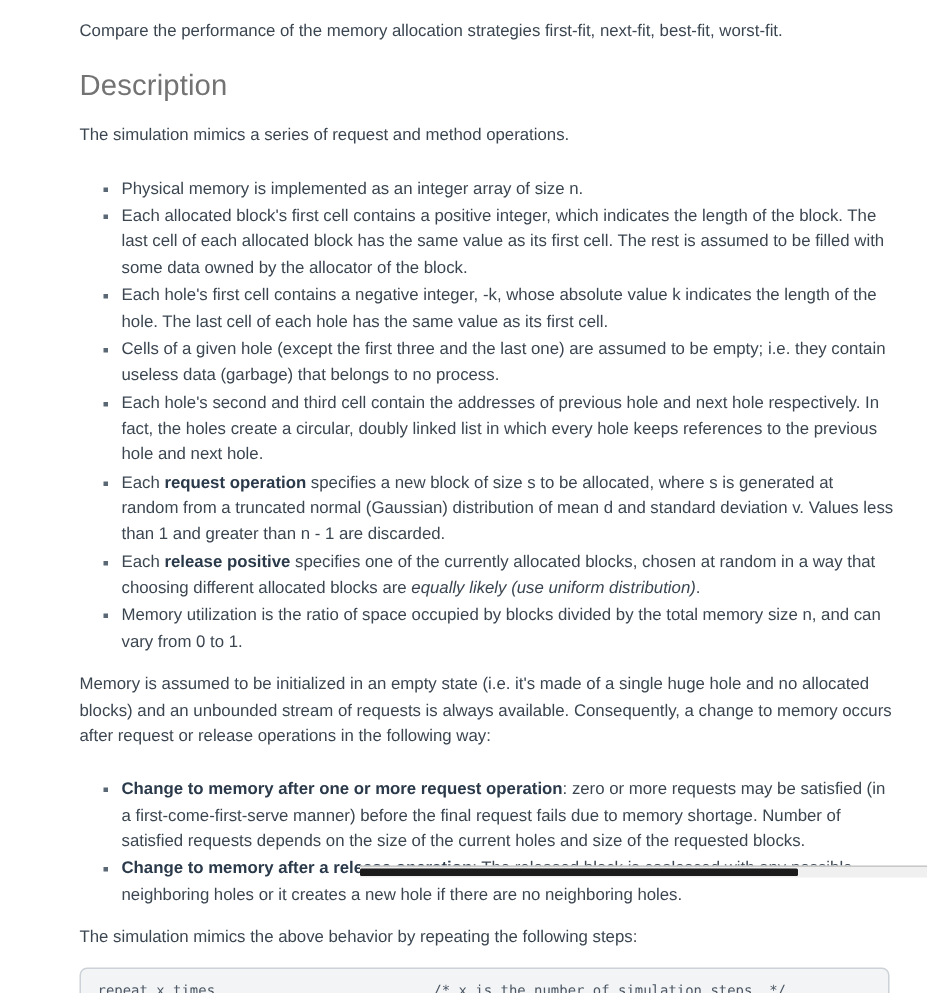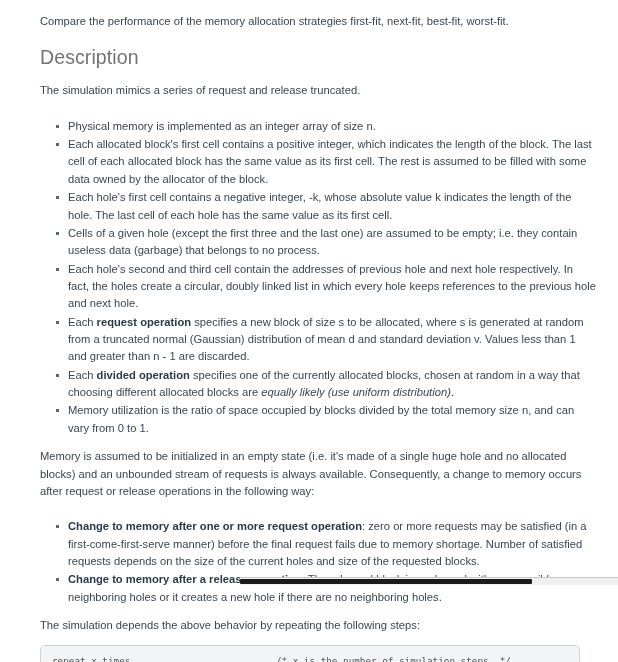--- a/index.html
+++ b/index.html
@@ -13,21 +13,21 @@
     overflow: hidden;
     font-family: "Liberation Sans", sans-serif;
     color: #3b4651;
     -webkit-font-smoothing: antialiased;
   }
   .page {
     position: relative;
     width: 618px;
     height: 586px;
     box-sizing: border-box;
-    padding: 10px 22px 0 40px;
+    padding: 10px 22px 0 53px;
   }
   .intro {
     font-size: 11.2px;
     line-height: 1.55;
     color: #3b4651;
     margin: 3px 0 0 0;
   }
   h2.section-heading {
     font-size: 19.5px;
     font-weight: 400;
@@ -102,41 +102,41 @@
 </style>
 </head>
 <body>
 
 <div class="page">
 
   <p class="intro">Compare the performance of the memory allocation strategies first-fit, next-fit, best-fit, worst-fit.</p>
 
   <h2 class="section-heading">Description</h2>
 
-  <p class="body-text tight">The simulation mimics a series of request and release truncated.</p>
+  <p class="body-text tight">The simulation mimics a series of request and method operations.</p>
 
   <ul class="bullets">
       <li><span>Physical memory is implemented as an integer array of size n.</span></li>
       <li><span>Each allocated block's first cell contains a positive integer, which indicates the length of the block. The last cell of each allocated block has the same value as its first cell. The rest is assumed to be filled with some data owned by the allocator of the block.</span></li>
       <li><span>Each hole's first cell contains a negative integer, -k, whose absolute value k indicates the length of the hole. The last cell of each hole has the same value as its first cell.</span></li>
       <li><span>Cells of a given hole (except the first three and the last one) are assumed to be empty; i.e. they contain useless data (garbage) that belongs to no process.</span></li>
       <li><span>Each hole's second and third cell contain the addresses of previous hole and next hole respectively. In fact, the holes create a circular, doubly linked list in which every hole keeps references to the previous hole and next hole.</span></li>
       <li><span>Each </span><span class="b">request operation</span><span> specifies a new block of size s to be allocated, where s is generated at random from a truncated normal (Gaussian) distribution of mean d and standard deviation v. Values less than 1 and greater than n - 1 are discarded.</span></li>
-      <li><span>Each </span><span class="b">divided operation</span><span> specifies one of the currently allocated blocks, chosen at random in a way that choosing different allocated blocks are </span><span class="i">equally likely (use uniform distribution)</span><span>.</span></li>
+      <li><span>Each </span><span class="b">release positive</span><span> specifies one of the currently allocated blocks, chosen at random in a way that choosing different allocated blocks are </span><span class="i">equally likely (use uniform distribution)</span><span>.</span></li>
       <li><span>Memory utilization is the ratio of space occupied by blocks divided by the total memory size n, and can vary from 0 to 1.</span></li>
     </ul>
 
   <p class="body-text">Memory is assumed to be initialized in an empty state (i.e. it's made of a single huge hole and no allocated blocks) and an unbounded stream of requests is always available. Consequently, a change to memory occurs after request or release operations in the following way:</p>
 
   <ul class="bullets">
       <li><span class="b">Change to memory after one or more request operation</span><span>: zero or more requests may be satisfied (in a first-come-first-serve manner) before the final request fails due to memory shortage. Number of satisfied requests depends on the size of the current holes and size of the requested blocks.</span></li>
       <li><span class="b">Change to memory after a release operation</span><span>: The released block is coalesced with any possible neighboring holes or it creates a new hole if there are no neighboring holes.</span></li>
     </ul>
 
-  <p class="body-text">The simulation depends the above behavior by repeating the following steps:</p>
+  <p class="body-text">The simulation mimics the above behavior by repeating the following steps:</p>
 
   <pre class="codeblock">repeat x times                          /* x is the number of simulation steps  */
    repeat until request fails           /* satisfy the next 0 or more requests */
       choose random number s            /* s is the request size chosen from a normal distribution */
       request(s)                        /* attempt to satisfy the request using chosen method;
                                            count number of holes examined and average the count
                                            over the number of request operations */
    record current memory utilization    /* size of occupied space divided by n */
    select an occupied block i           /* block to be released is selected at random */
    release(i)                           /* release selected block */

